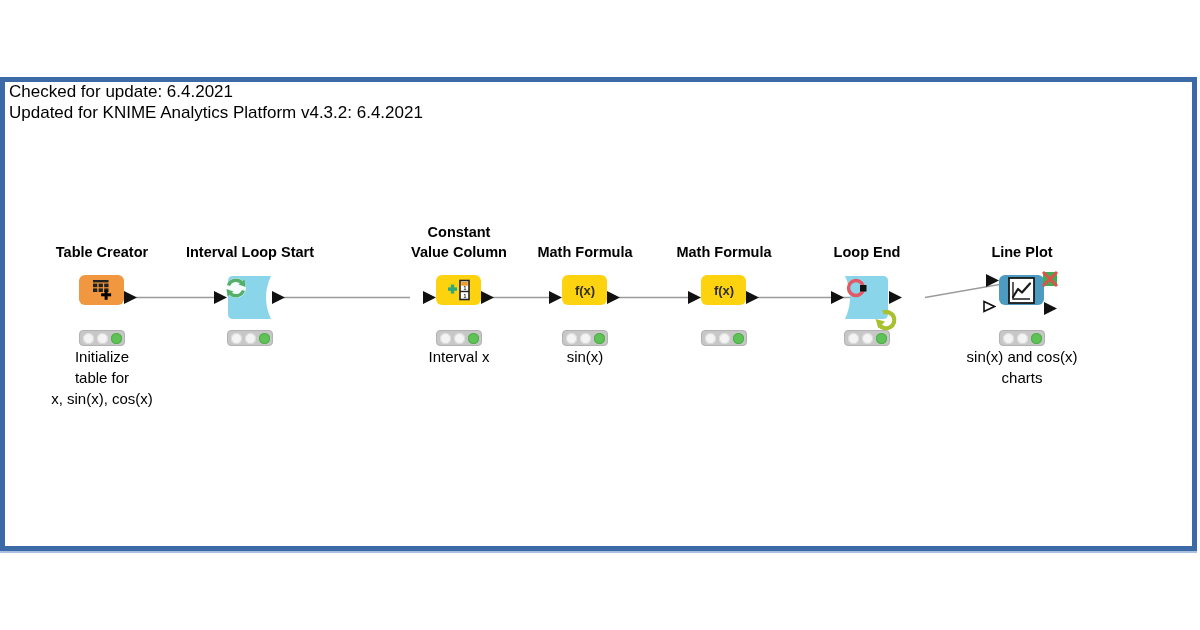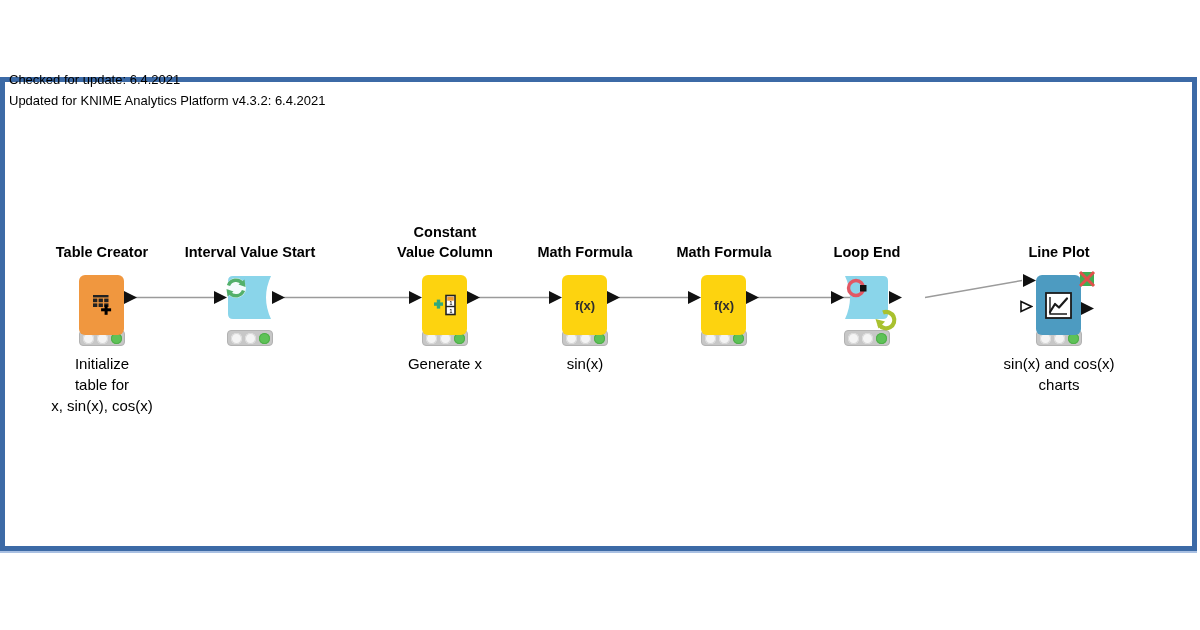--- a/index.html
+++ b/index.html
@@ -6,34 +6,34 @@
   body{width:1200px;height:630px;position:relative;overflow:hidden;
        font-family:"Liberation Sans", sans-serif;color:#000;}
   .stage{position:absolute;inset:0;}
 
   
   .frame{position:absolute;left:0;top:77px;width:1197px;height:474px;
          box-sizing:border-box;border:5px solid #3c6aa6;background:transparent;
          box-shadow:0 2px 0 #a9c0e2;}
 
   
-  .header-note{position:absolute;left:9px;top:69px;font-size:13px;line-height:21px;
+  .header-note{position:absolute;left:9px;top:81px;font-size:17px;line-height:21px;
                white-space:pre-line;}
 
   
   .wires{position:absolute;inset:0;pointer-events:none;}
   .wire{stroke:#9b9b9b;stroke-width:1.4;fill:none;}
 
   
   .node-group{position:absolute;top:218px;width:160px;text-align:center;}
   .node-title{height:57px;display:flex;align-items:flex-end;justify-content:center;
               padding-bottom:13px;box-sizing:border-box;font-weight:bold;
               font-size:14.5px;line-height:20px;white-space:pre-line;}
   .node-row{position:relative;height:45px;}
-  .node-box{position:absolute;left:57px;top:0;width:45px;height:60px;border-radius:6px;
+  .node-box{position:absolute;left:57px;top:0;width:45px;height:30px;border-radius:6px;
             display:flex;align-items:center;justify-content:center;}
   .c-orange{background:#f0973f;}
   .c-yellow{background:#fdd30f;}
   .c-blue{background:#4d9bc1;}
   .loop-shape{position:absolute;left:57px;top:0;width:45px;height:45px;}
   .loop-shape svg{position:absolute;left:0;top:0;}
   .loop-fill{fill:#8ad5ea;}
   .loop-icon{position:absolute;left:0;top:0;width:45px;height:45px;
              display:flex;align-items:center;justify-content:center;}
 
@@ -47,21 +47,21 @@
 
   .loop-badge{position:absolute;left:88px;top:33px;width:24px;height:24px;z-index:5;}
 
   .lights{width:46px;height:16px;margin:10px auto 0;background:#c7c7c7;
           border:1px solid #b2b2b2;border-radius:4px;box-sizing:border-box;
           display:flex;align-items:center;justify-content:center;gap:3px;}
   .light{width:11px;height:11px;border-radius:50%;}
   .light.off{background:#f4f4f4;box-shadow:inset 0 0 0 1px #d9d9d9;}
   .light.on{background:#5ec257;box-shadow:inset 0 0 0 1px #4fae49;}
 
-  .node-caption{margin-top:7px;font-size:15px;line-height:21px;white-space:pre-line;}
+  .node-caption{font-size:15px;line-height:21px;white-space:pre-line;}
 
   .fx-text{font:bold 13px "Liberation Sans",sans-serif;fill:#2e2e2e;}
   .digit{font:bold 5px "Liberation Sans",sans-serif;fill:#111;}
 </style>
 </head>
 <body>
 
 <div class="stage">
 
   <div class="frame"></div>
@@ -107,21 +107,21 @@
       <div class="light off"></div>
         <div class="light off"></div>
         <div class="light on"></div>
     </div>
     <div class="node-caption">Initialize
 table for
 x, sin(x), cos(x)</div>
   </div>
 
   <div class="node-group" style="left:170px">
-    <div class="node-title">Interval Value Start</div>
+    <div class="node-title">Interval Loop Start</div>
     <div class="node-row">
       <div class="loop-shape">
         <svg width="45" height="45">
             <path class="loop-fill" d="M6 1 Q1 1 1 6 L1 39 Q1 44 6 44 L44 44 Q34 22.5 44 1 Z"></path>
           </svg>
         <div class="loop-icon">
           <svg width="26" height="26" style="margin-left:-4px">
             <circle cx="13" cy="13" r="10" fill="#ffffff" opacity="0.9"></circle>
             <path d="M5.5 10.5 A 8 8 0 0 1 19.5 8.5" fill="none" stroke="#53b06b" stroke-width="3.4"></path>
             <polygon points="21.5,4.5 22.5,12 15.5,9.5" fill="#53b06b"></polygon>
@@ -137,21 +137,21 @@
           <polygon points="0,0 13,6.5 0,13" fill="#111"></polygon>
         </svg>
     </div>
     <div class="lights">
       <div class="light off"></div>
         <div class="light off"></div>
         <div class="light on"></div>
     </div>
   </div>
 
-  <div class="node-group" style="left:365px">
+  <div class="node-group" style="left:379px">
     <div class="node-title">Constant
 Value Column</div>
     <div class="node-row">
       <div class="node-box c-yellow">
         <svg width="28" height="26">
           <rect x="3" y="10.4" width="9" height="3.4" fill="#2fa97c"></rect>
           <rect x="5.8" y="7.6" width="3.4" height="9" fill="#2fa97c"></rect>
           <rect x="15" y="3.5" width="9" height="19" fill="#ffffff" stroke="#222" stroke-width="1.6"></rect>
           <rect x="16.2" y="4.7" width="6.6" height="4" fill="#ef9b2d"></rect>
           <line x1="15" y1="14.5" x2="24" y2="14.5" stroke="#222" stroke-width="1.4"></line>
@@ -164,21 +164,21 @@
         </svg>
       <svg class="port port-out" viewBox="0 0 13 13">
           <polygon points="0,0 13,6.5 0,13" fill="#111"></polygon>
         </svg>
     </div>
     <div class="lights">
       <div class="light off"></div>
         <div class="light off"></div>
         <div class="light on"></div>
     </div>
-    <div class="node-caption">Generate x</div>
+    <div class="node-caption">Interval x</div>
   </div>
 
   <div class="node-group" style="left:505px">
     <div class="node-title">Math Formula</div>
     <div class="node-row">
       <div class="node-box c-yellow">
         <svg width="30" height="20">
           <text class="fx-text" x="15" y="15" text-anchor="middle">f(x)</text>
         </svg>
       </div>
@@ -244,21 +244,21 @@
         <polygon points="0.5,11 10,13.5 3.5,20.5" fill="#a9c12f"></polygon>
       </svg>
     </div>
     <div class="lights">
       <div class="light off"></div>
         <div class="light off"></div>
         <div class="light on"></div>
     </div>
   </div>
 
-  <div class="node-group" style="left:979px">
+  <div class="node-group" style="left:942px">
     <div class="node-title">Line Plot</div>
     <div class="node-row">
       <div class="node-box c-blue">
         <svg width="27" height="27">
           <rect x="1" y="1" width="25" height="25" fill="#ffffff" stroke="#1a1a1a" stroke-width="1.8"></rect>
           <path d="M5 5 L5 22 L22 22" fill="none" stroke="#1a1a1a" stroke-width="1.4"></path>
           <polyline points="5,20 10,12 14,15.5 22,6.5" fill="none" stroke="#1a1a1a" stroke-width="2.2" stroke-linejoin="round" stroke-linecap="round"></polyline>
         </svg>
       </div>
       <svg class="port" style="left:44px;top:-1px" viewBox="0 0 13 13">

